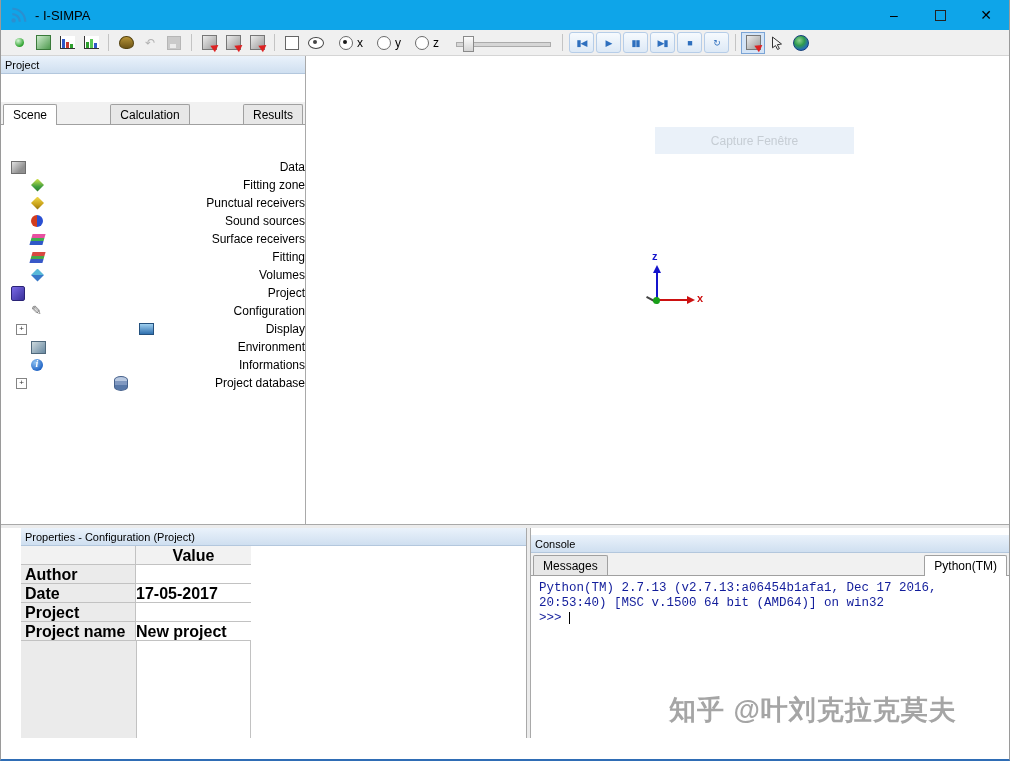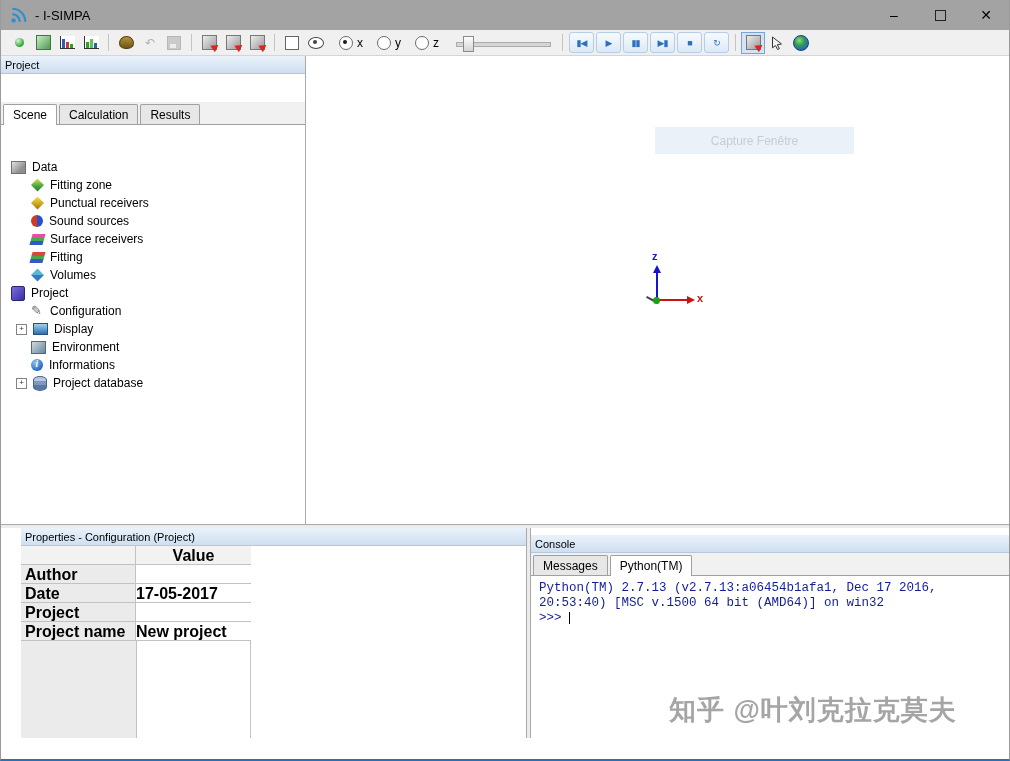--- a/index.html
+++ b/index.html
@@ -1,20 +1,20 @@
 <!DOCTYPE html>
 <html><head>
 <meta charset="utf-8">
 <style>
   html,body{margin:0;padding:0;background:#fff;}
   .window{width:1010px;height:761px;box-sizing:border-box;position:relative;overflow:hidden;
     border-left:1px solid #9a9a9a;border-right:1px solid #9a9a9a;border-bottom:2px solid #2f6db5;
     font-family:"Liberation Sans",sans-serif;color:#000;}
   
-  .titlebar{height:30px;background:#a3a3a3;display:flex;align-items:center;padding-left:8px;}
+  .titlebar{height:30px;background:#0ea5e9;display:flex;align-items:center;padding-left:8px;}
   .app-logo{width:20px;height:20px;margin-right:6px;flex:none;}
   .title-text{font-size:13px;}
   .win-btns{margin-left:auto;display:flex;height:30px;}
   .winbtn{width:46px;height:30px;display:flex;align-items:center;justify-content:center;font-size:14px;cursor:default;}
   .maxbox{width:9px;height:9px;border:1px solid #222;display:inline-block;}
   
   .menubar{height:22px;background:#f0f0f0;display:flex;align-items:center;font-size:13px;}
   .menu-item{padding:2px 8px;}
   
   .toolbar{height:25px;background:#f0f0f0;border-bottom:1px solid #d5d5d5;display:flex;align-items:center;padding-left:6px;}
@@ -52,26 +52,26 @@
   .tslider .thumb{position:absolute;left:7px;top:2px;width:9px;height:14px;background:linear-gradient(#fdfdfd,#d4d4d4);border:1px solid #8a8a8a;}
   .pbtn{width:23px;height:19px;margin:0 1px;display:flex;align-items:center;justify-content:center;flex:none;
     background:linear-gradient(#f6fafe,#dde9f6);border:1px solid #b6cde8;border-radius:3px;color:#2e6fbe;font-size:9px;letter-spacing:-1px;}
   .ti-globe{width:14px;height:14px;border-radius:50%;border:1px solid #14407a;
     background:radial-gradient(circle at 38% 32%,#8fd48f,#2f9a4f 40%,#2468c0 75%,#174e92);}
   
   .main{display:flex;height:468px;}
   .left-panel{width:305px;flex:none;display:flex;flex-direction:column;border-right:1px solid #a9a9a9;box-sizing:border-box;background:#fff;gap:28px;}
   .panel-header{height:17px;flex:none;background:linear-gradient(#eaf2fb,#cfdff0);border-bottom:1px solid #b3c7dd;
     font-size:11px;display:flex;align-items:center;padding-left:4px;}
-  .tabs{height:22px;flex:none;background:#f1f1f1;display:flex;align-items:flex-end;padding-left:2px;border-bottom:1px solid #a0a0a0;}
+  .tabs{height:22px;flex:none;background:#f1f1f1;display:flex;align-items:flex-end;padding-left:2px;border-bottom:1px solid #a0a0a0;justify-content:space-between;}
   .tab{font-size:12px;padding:3px 9px 2px;border:1px solid #a0a0a0;border-bottom:none;background:#e7e7e7;
     margin-right:2px;border-radius:2px 2px 0 0;position:relative;}
   .tab.active{background:#fff;margin-bottom:-1px;padding-bottom:3px;z-index:2;}
   .tree{flex:1;background:#fff;padding-top:5px;font-size:12px;overflow:hidden;}
-  .trow{display:flex;align-items:center;height:18px;padding-left:10px;}
+  .trow{display:flex;align-items:center;height:18px;padding-left:10px;justify-content:space-between;}
   .trow.d1{padding-left:30px;}
   .trow.d1.has-exp{padding-left:15px;}
   .exp{width:9px;height:9px;flex:none;border:1px solid #848484;background:#fff;font-size:8px;line-height:8px;text-align:center;color:#333;margin-right:6px;}
   .ticon{width:13px;height:12px;margin-right:6px;flex:none;}
   .ic-data{background:linear-gradient(135deg,#e2e2e2,#8f8f8f 70%);border:1px solid #6f6f6f;height:11px;}
   .ic-fitting{clip-path:polygon(50% 0,100% 50%,50% 100%,0 50%);background:linear-gradient(#cfe24a,#3f9e3f 60%,#2c7a2c);height:13px;}
   .ic-punctual{clip-path:polygon(50% 0,100% 50%,50% 100%,0 50%);background:linear-gradient(#f0d848,#c8a018 60%,#8a6d10);height:13px;}
   .ic-sound{border-radius:50%;background:linear-gradient(90deg,#d23c1e 50%,#2a4fd2 50%);height:12px;width:12px;}
   .ic-surfrecv{background:linear-gradient(#e84fa0 0 34%,#3fae4f 34% 67%,#2f58c8 67%);transform:skewX(-16deg);height:11px;}
   .ic-surfaces{background:linear-gradient(#d84840 0 34%,#48a848 34% 67%,#3858c8 67%);transform:skewX(-16deg);height:11px;}

